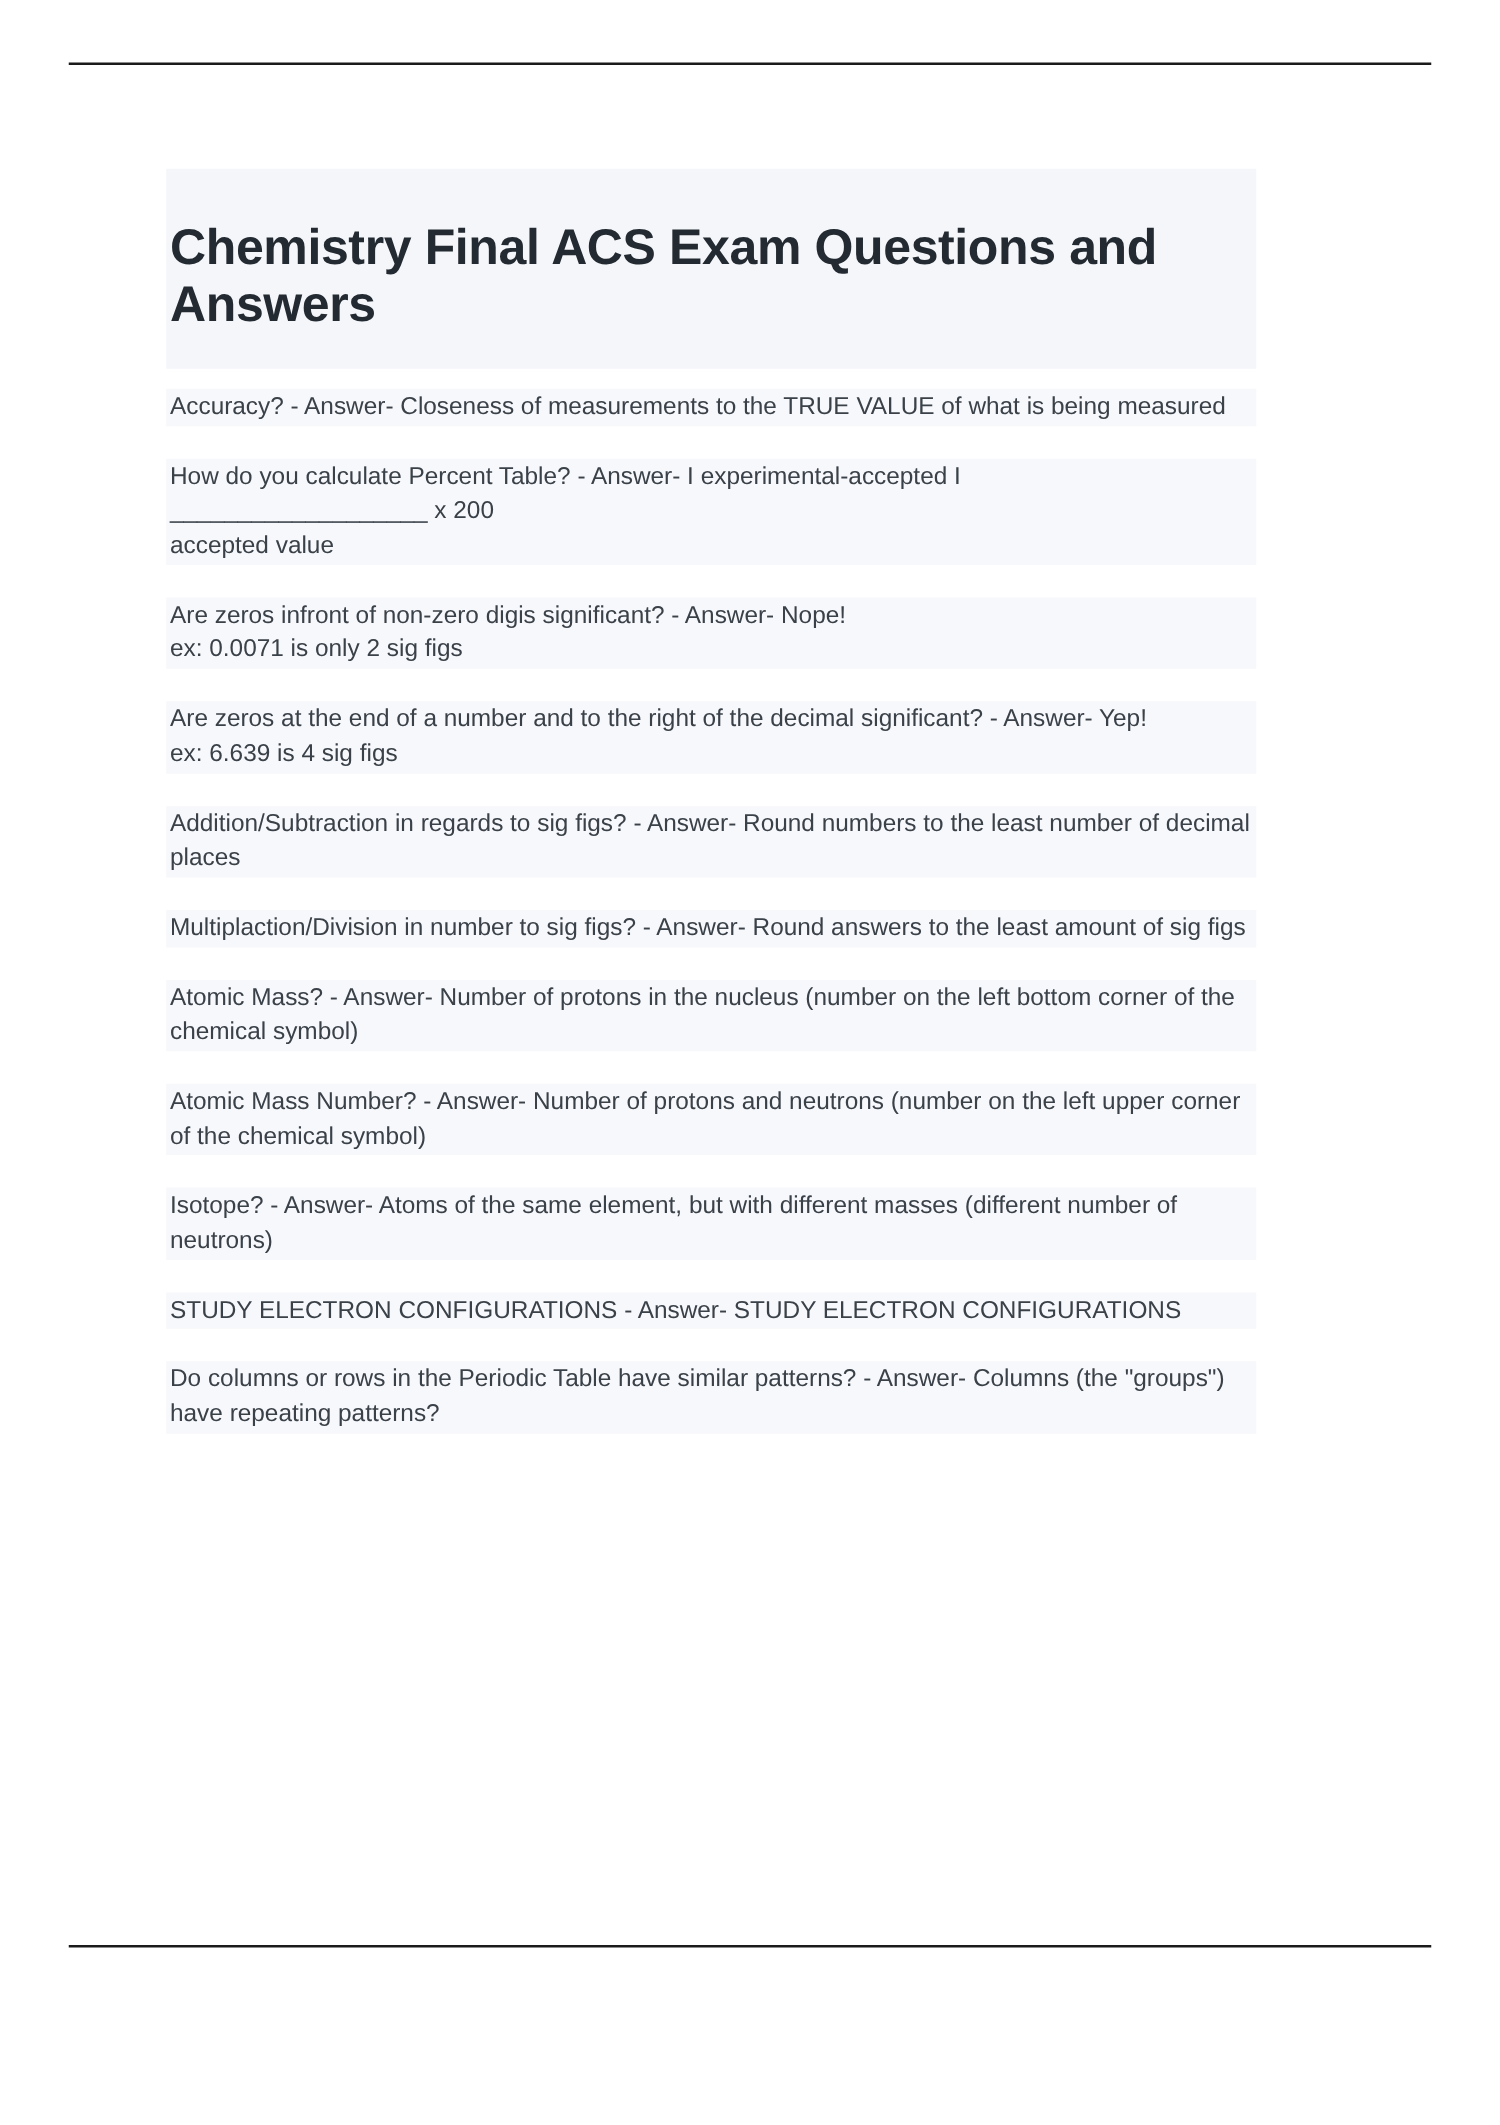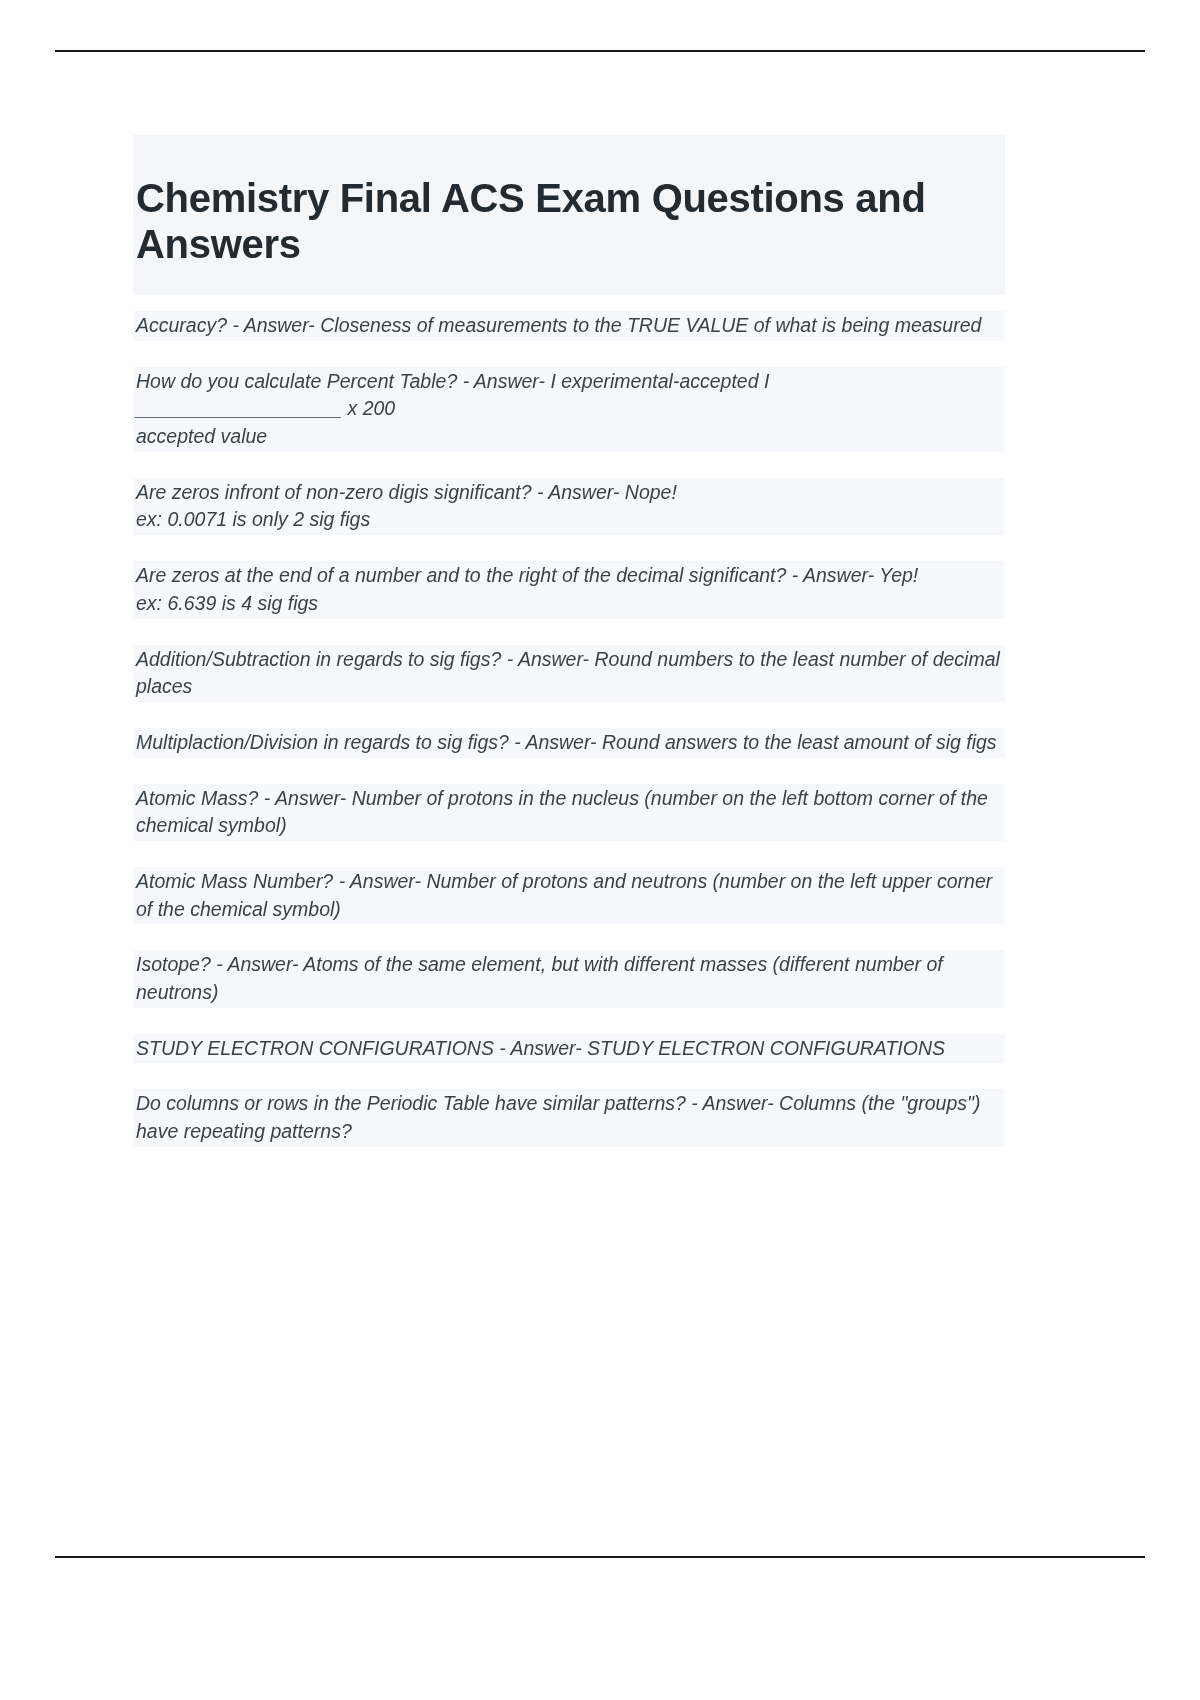--- a/index.html
+++ b/index.html
@@ -57,21 +57,20 @@
   .qa {
     font-size: 19.5px;
     line-height: 1.42;
     margin: 0 0 26px 0;
     color: #3a4148;
     background: #f7f8fb;
     padding: 1px 2px 1px 3px;
   }
   .qa .line {
     display: block;
-    font-style: italic;
   }
 </style>
 </head>
 <body>
 
 <div class="page">
 
   <div class="rule rule-top"></div>
 
   <div class="content">
@@ -101,21 +100,21 @@
       <p class="qa">
         <span class="line">Are zeros at the end of a number and to the right of the decimal significant? - Answer- Yep!</span>
         <span class="line">ex: 6.639 is 4 sig figs</span>
       </p>
 
       <p class="qa">
         <span class="line">Addition/Subtraction in regards to sig figs? - Answer- Round numbers to the least number of decimal places</span>
       </p>
 
       <p class="qa">
-        <span class="line">Multiplaction/Division in regards to sig figs? - Answer- Round answers to the least amount of sig figs</span>
+        <span class="line">Multiplaction/Division in number to sig figs? - Answer- Round answers to the least amount of sig figs</span>
       </p>
 
 
       <p class="qa">
         <span class="line">Atomic Mass? - Answer- Number of protons in the nucleus (number on the left bottom corner of the chemical symbol)</span>
       </p>
 
       <p class="qa">
         <span class="line">Atomic Mass Number? - Answer- Number of protons and neutrons (number on the left upper corner of the chemical symbol)</span>
       </p>

